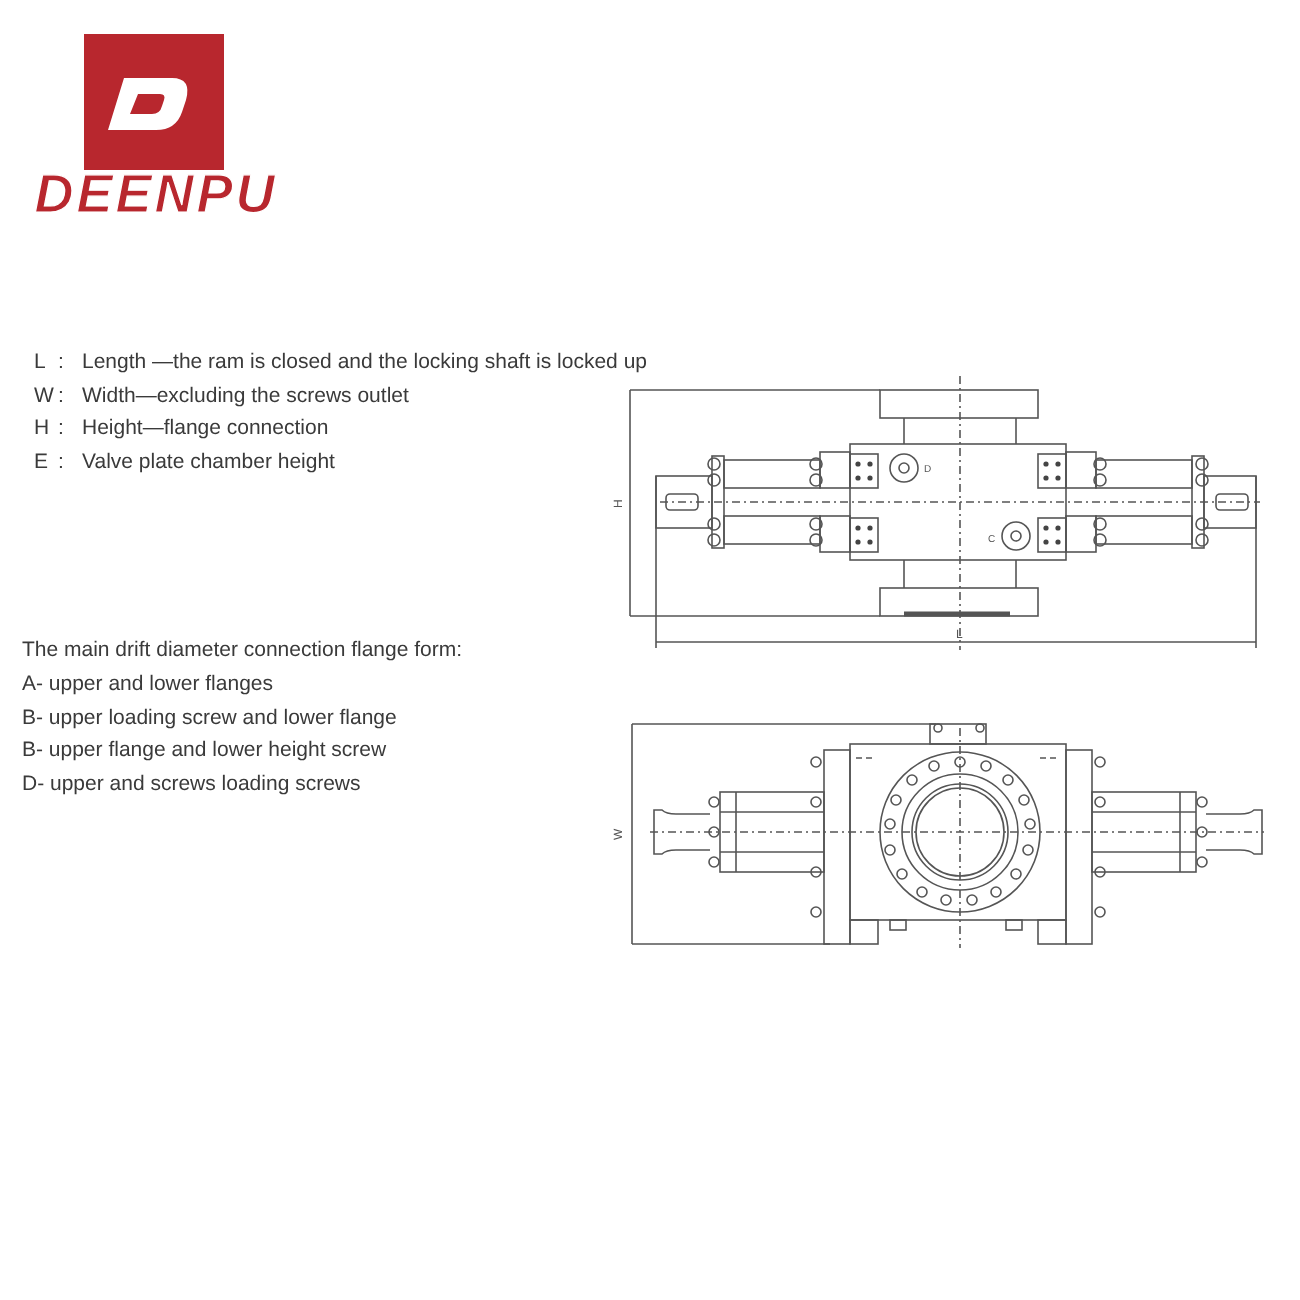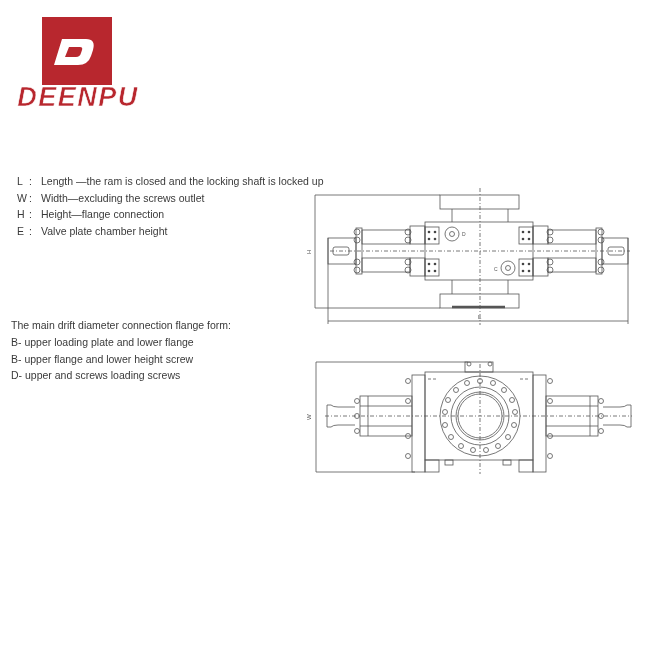--- a/index.html
+++ b/index.html
@@ -41,21 +41,22 @@
   <div class="row">
     <span class="key">H</span><span class="colon">:</span><span>Height—flange connection</span>
   </div>
   <div class="row">
     <span class="key">E</span><span class="colon">:</span><span>Valve plate chamber height</span>
   </div>
 </div>
 
 <div class="forms">
   <div class="row">The main drift diameter connection flange form:</div>
-  <div class="row">B- upper loading plate and lower flange</div>
+  <div class="row">A- upper and lower flanges</div>
+  <div class="row">B- upper loading screw and lower flange</div>
   <div class="row">B- upper flange and lower height screw</div>
   <div class="row">D- upper and screws loading screws</div>
 </div>
 
 <div class="drawing" style="left:300px; top:180px;">
   <svg width="340" height="150" viewBox="0 0 340 150" fill="none" stroke="#555" stroke-width="0.8">
 
     <line x1="15" y1="15" x2="15" y2="128"></line>
     <line x1="15" y1="15" x2="140" y2="15"></line>
     <line x1="15" y1="128" x2="140" y2="128"></line>

